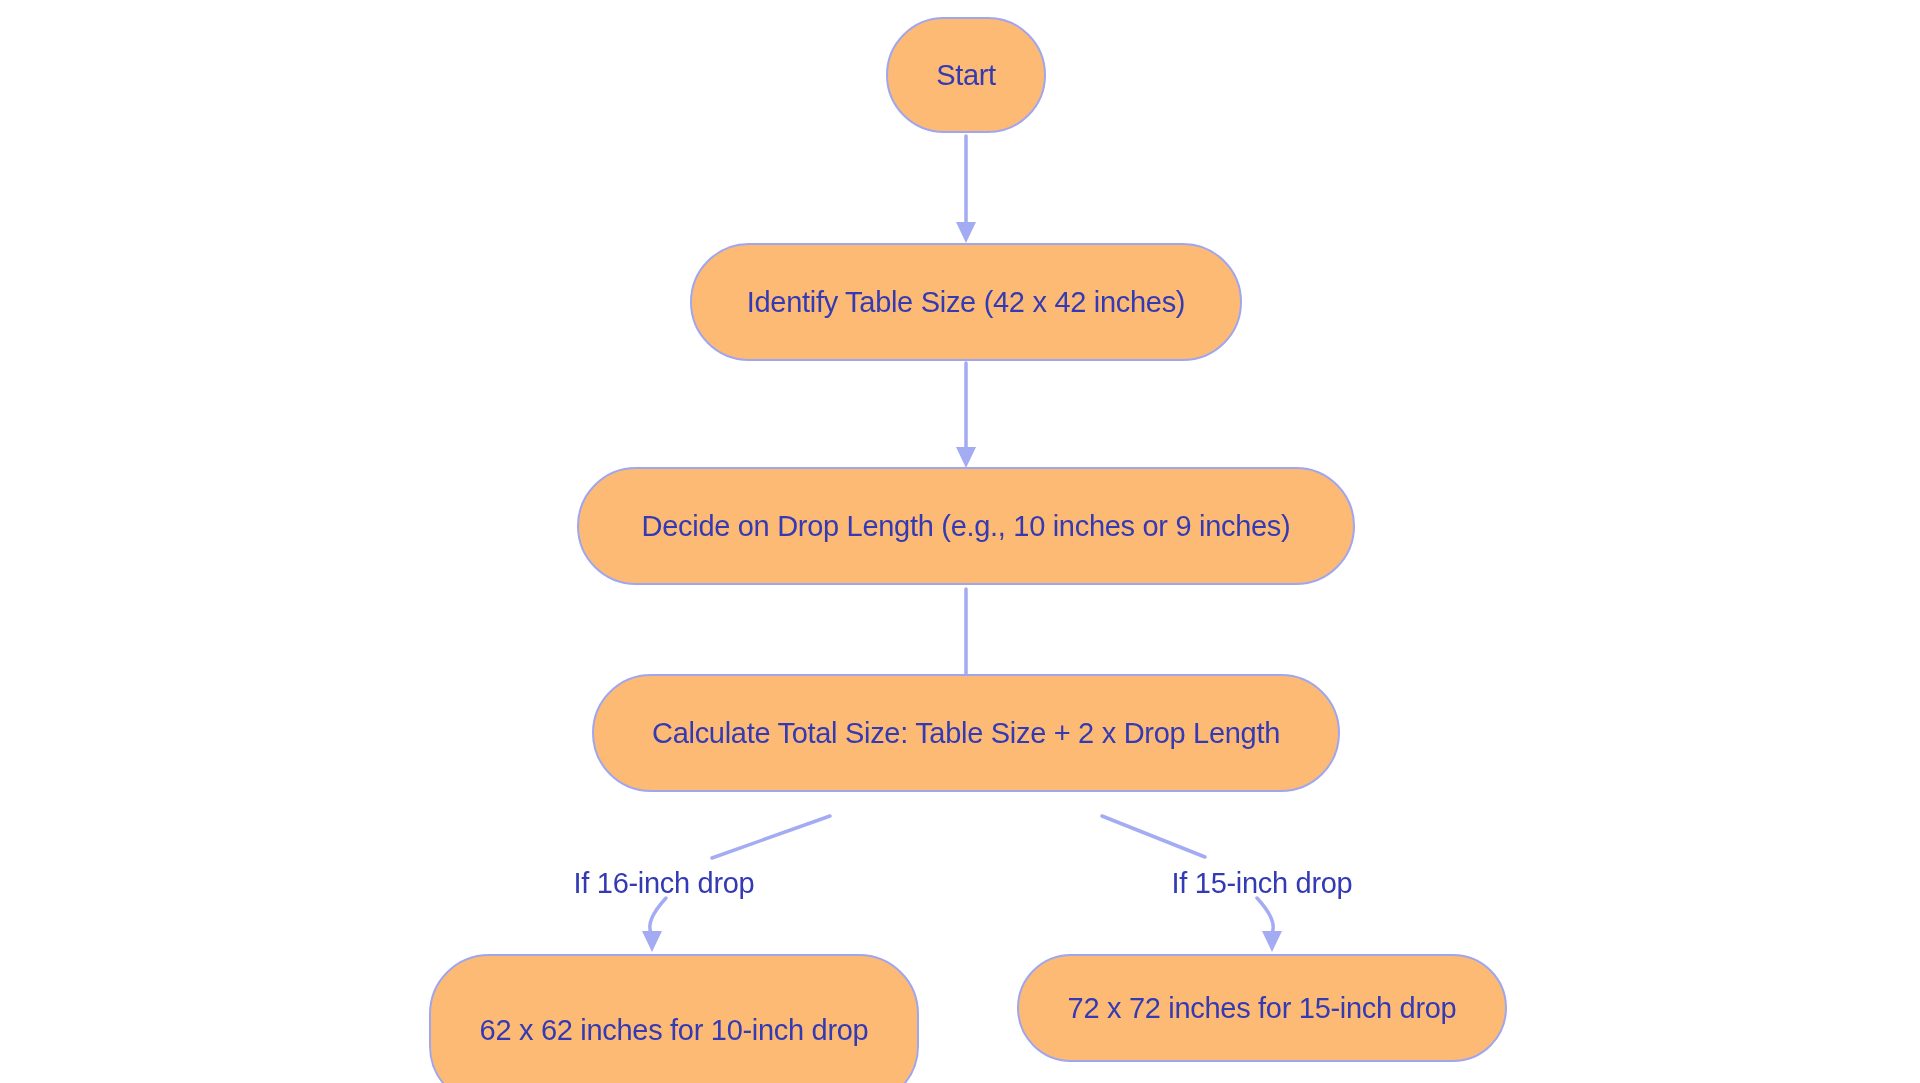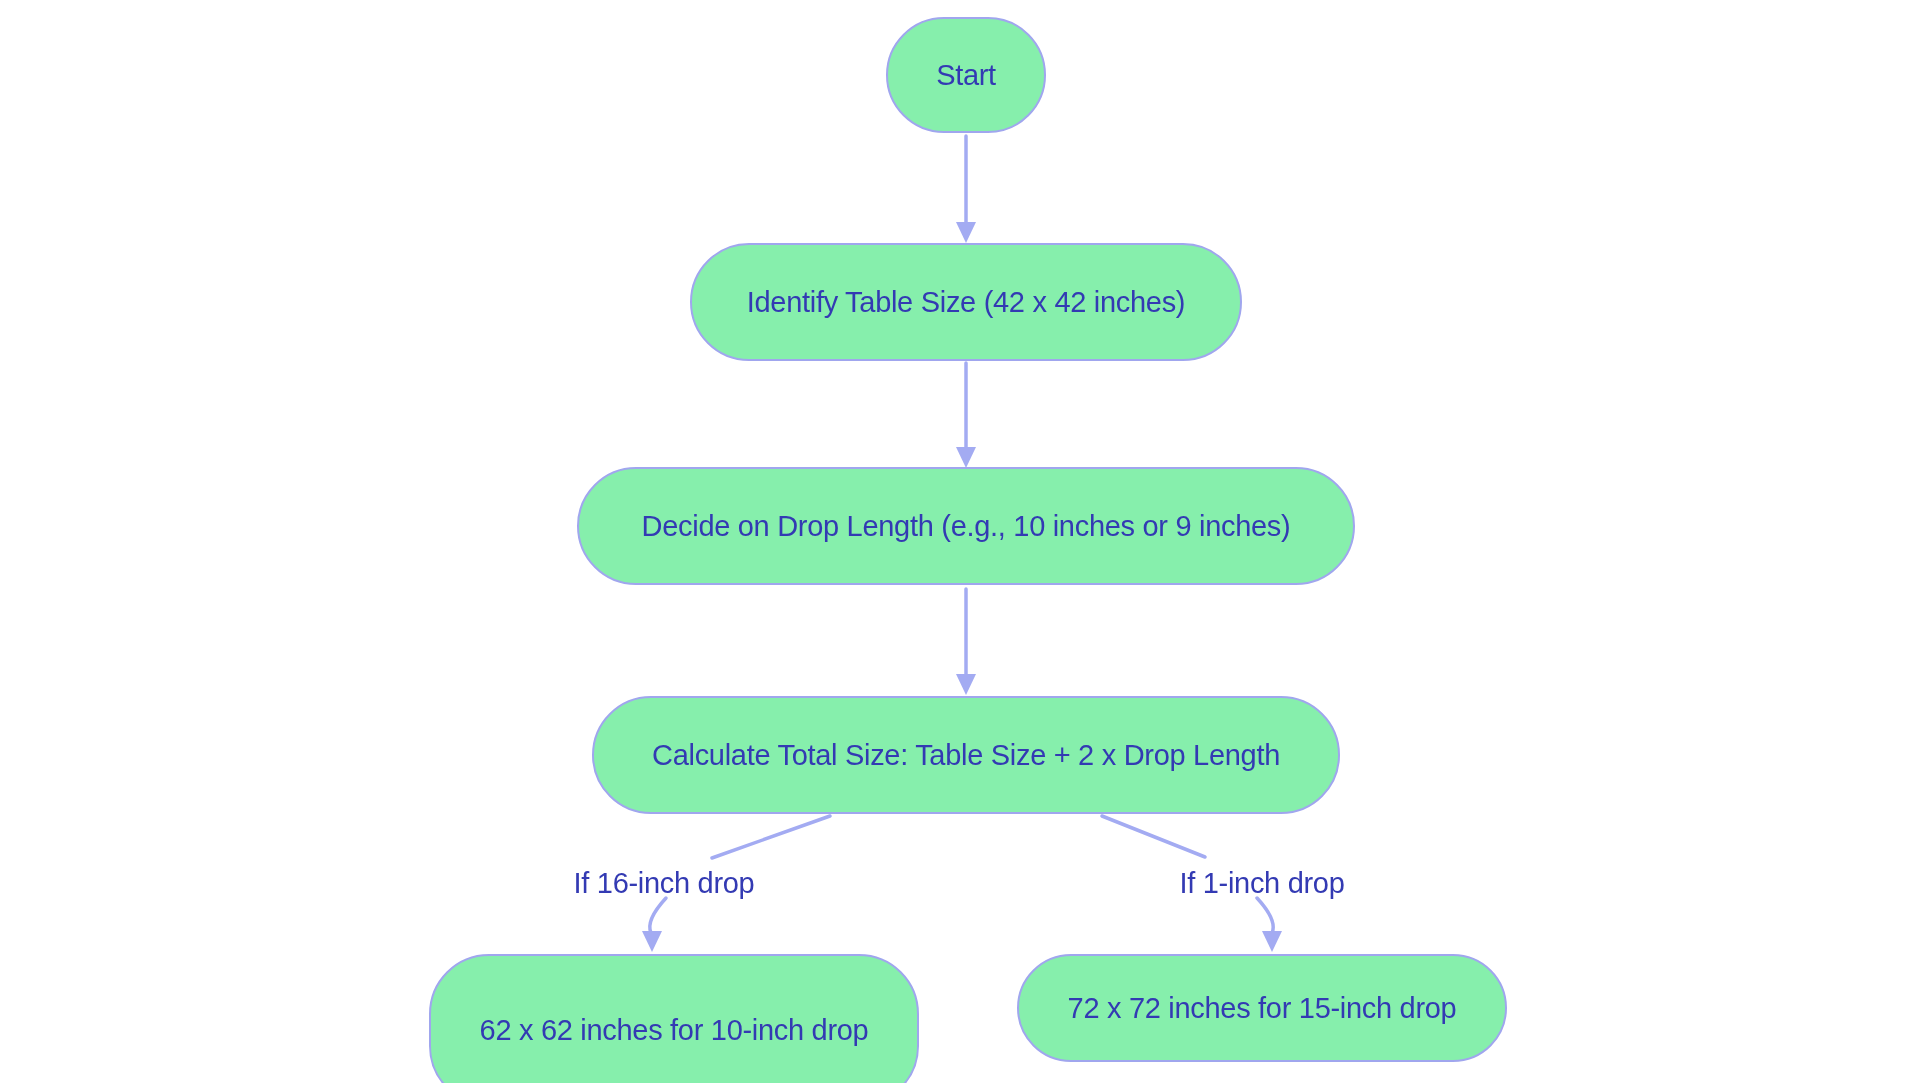--- a/index.html
+++ b/index.html
@@ -31,21 +31,21 @@
   .edge-head {
     fill: #a3abf2;
     stroke: none;
   }
   .node {
     position: absolute;
     box-sizing: border-box;
     display: flex;
     align-items: center;
     justify-content: center;
-    background: #86efac;
+    background: #fdba74;
     border: 2px solid #a0a6ee;
     color: #333ab3;
     font-size: 29px;
     letter-spacing: -0.3px;
     text-align: center;
     white-space: nowrap;
   }
   .edge-label {
     position: absolute;
     transform: translate(-50%, -50%);
@@ -85,29 +85,29 @@
   </div>
 
   <div class="node" style="left:690px; top:243px; width:552px; height:118px; border-radius:59px;">
     <span>Identify Table Size (42 x 42 inches)</span>
   </div>
 
   <div class="node" style="left:577px; top:467px; width:778px; height:118px; border-radius:59px;">
     <span>Decide on Drop Length (e.g., 10 inches or 9 inches)</span>
   </div>
 
-  <div class="node" style="left:592px; top:696px; width:748px; height:118px; border-radius:59px;">
+  <div class="node" style="left:592px; top:674px; width:748px; height:118px; border-radius:59px;">
     <span>Calculate Total Size: Table Size + 2 x Drop Length</span>
   </div>
 
   <div class="node" style="left:429px; top:954px; width:490px; height:152px; border-radius:60px;">
     <span>62 x 62 inches for 10-inch drop</span>
   </div>
 
   <div class="node" style="left:1017px; top:954px; width:490px; height:108px; border-radius:60px;">
     <span>72 x 72 inches for 15-inch drop</span>
   </div>
 
   <div class="edge-label" style="left:664px; top:883px;">If 16-inch drop</div>
 
-  <div class="edge-label" style="left:1262px; top:883px;">If 1-inch drop</div>
+  <div class="edge-label" style="left:1262px; top:883px;">If 15-inch drop</div>
 
 </div>
 
 </body></html>

